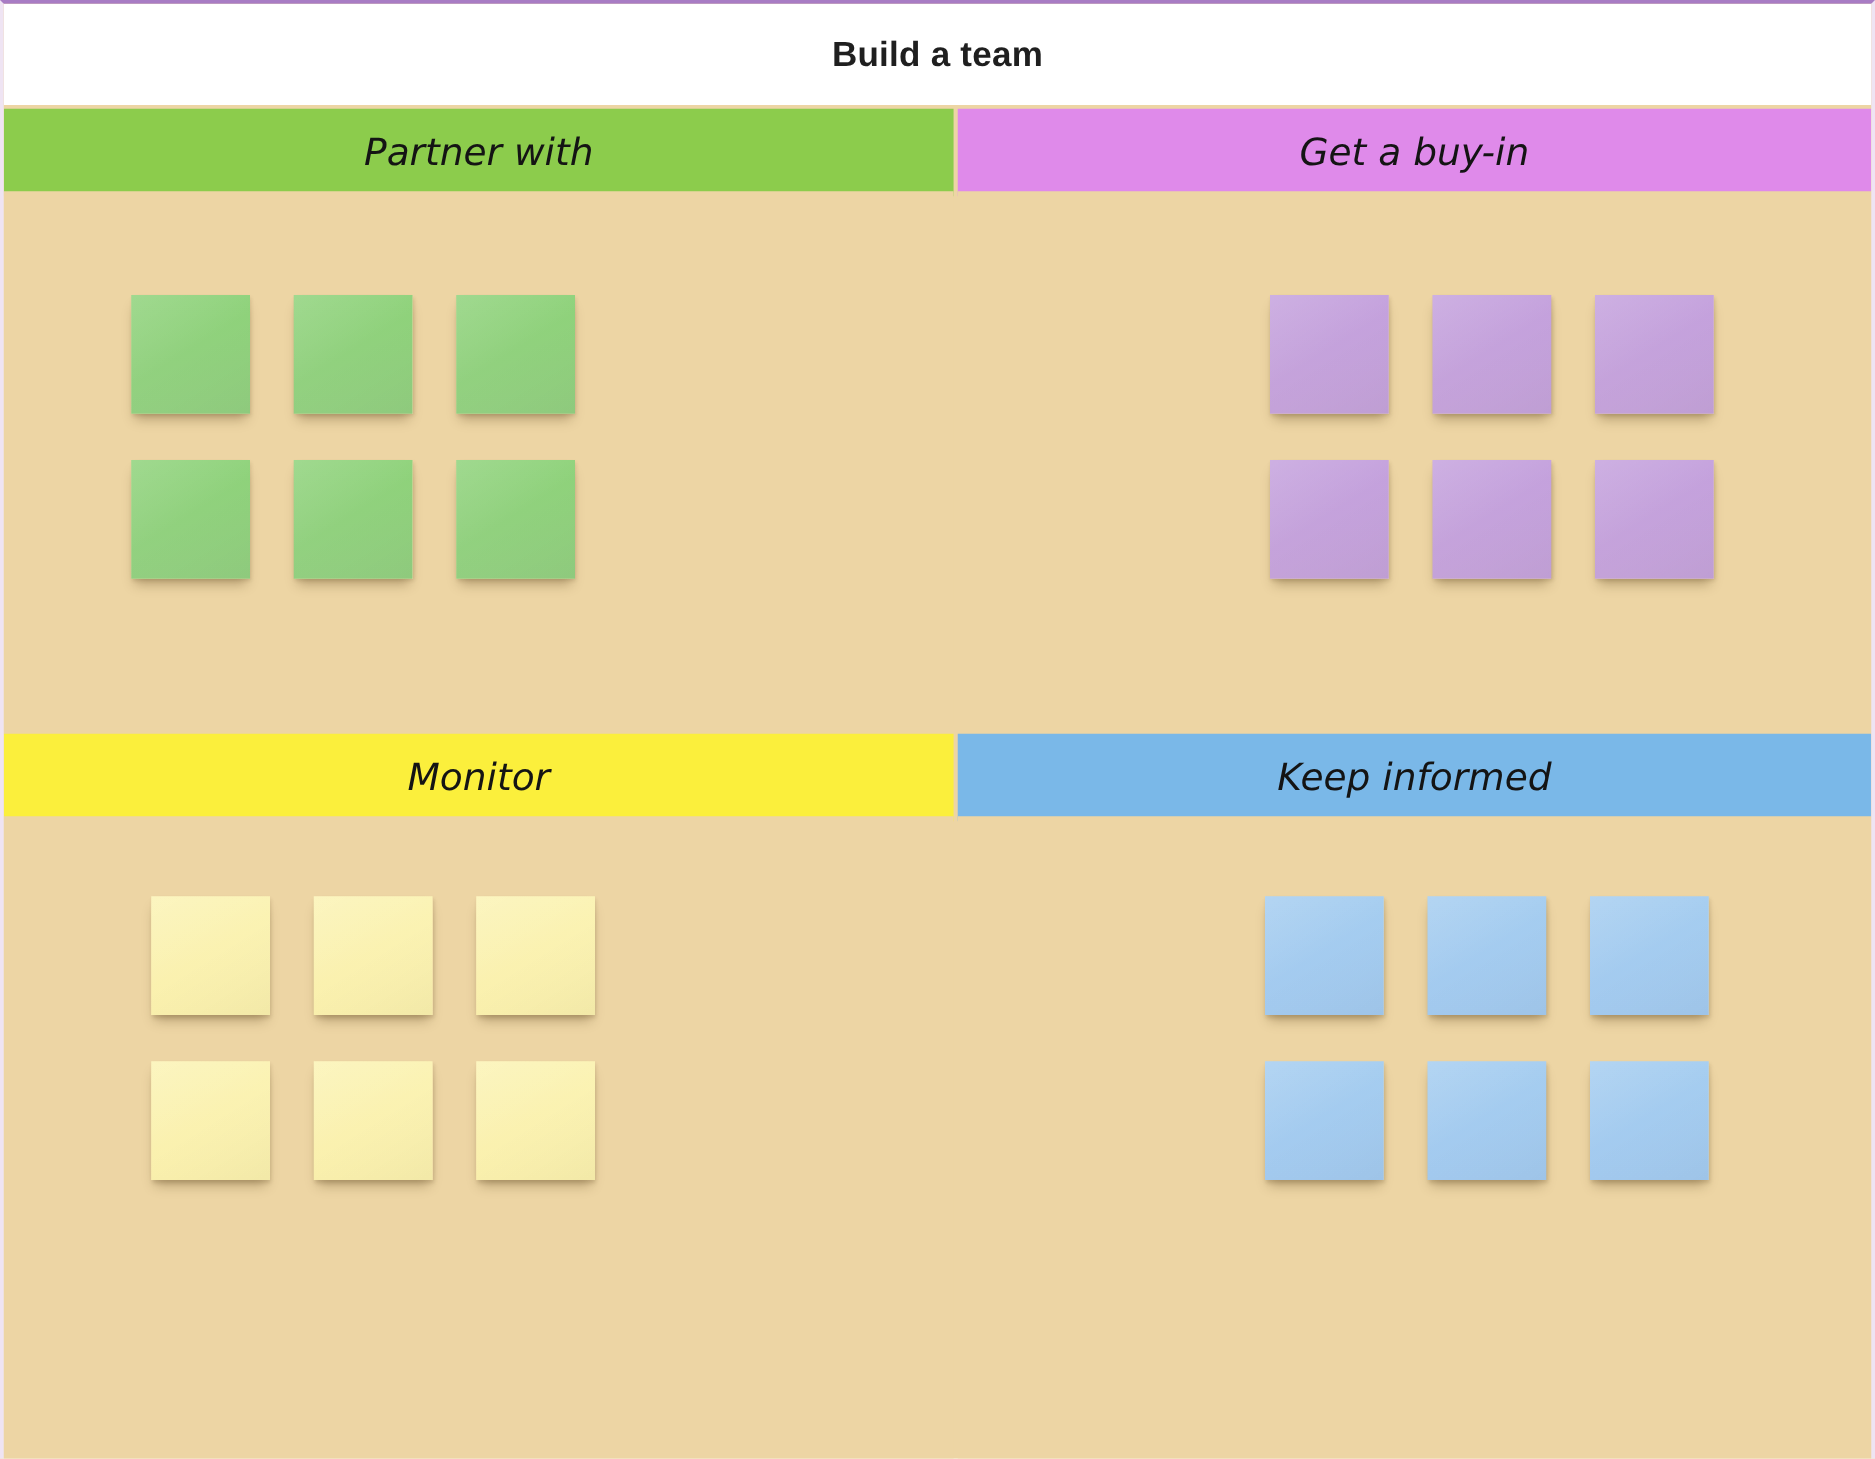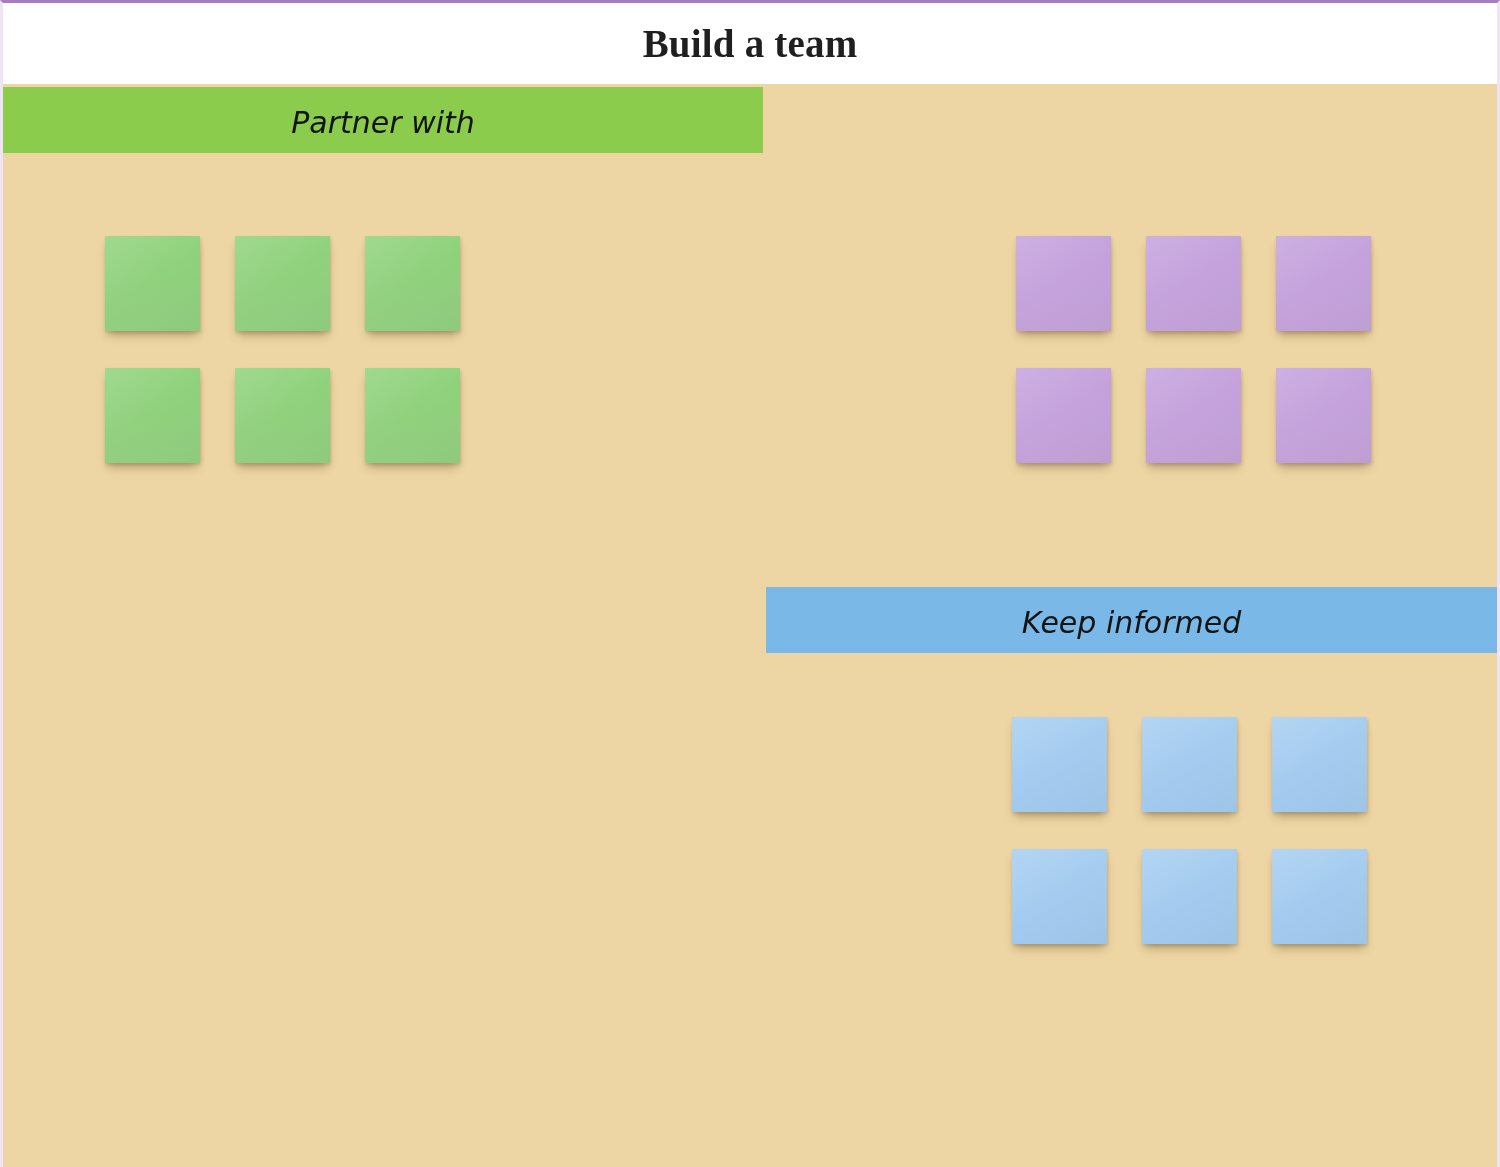--- a/index.html
+++ b/index.html
@@ -31,25 +31,25 @@
     left: 0;
     top: 0;
     width: 1494px;
     height: 81px;
     background: #ffffff;
     display: flex;
     align-items: center;
     justify-content: center;
   }
   .title-text {
-    font-size: 39px;
+    font-size: 28px;
     font-weight: bold;
     color: #1f1f1f;
     letter-spacing: 0.2px;
-    font-family: Liberation Serif, serif;
+    font-family: Liberation Sans, sans-serif;
   }
 
   
   .grid {
     position: absolute;
     left: 0;
     top: 81px;
     width: 1494px;
     height: 1083px;
   }
@@ -145,32 +145,50 @@
             <div class="note" style="background: linear-gradient(rgb(142, 210, 122) 0%, rgb(147, 208, 129) 100%);"></div>
             <div class="note" style="background: linear-gradient(rgb(142, 210, 122) 0%, rgb(147, 208, 129) 100%);"></div>
             <div class="note" style="background: linear-gradient(rgb(142, 210, 122) 0%, rgb(147, 208, 129) 100%);"></div>
             <div class="note" style="background: linear-gradient(rgb(142, 210, 122) 0%, rgb(147, 208, 129) 100%);"></div>
             <div class="note" style="background: linear-gradient(rgb(142, 210, 122) 0%, rgb(147, 208, 129) 100%);"></div>
           </div>
       </div>
     </div>
 
     <div class="quadrant q-tr">
+      <div class="q-header" style="background: rgb(223, 138, 234);">
+        <span class="q-header-text">Get a buy-in</span>
+      </div>
       <div class="q-body" style="background: rgb(237, 213, 164);">
         <div class="notes" id="notes-get-a-buy-in" style="left: 250px; top: 83px; grid-template-columns: repeat(3, 95px); grid-template-rows: repeat(2, 95px);">
             <div class="note" style="background: linear-gradient(rgb(196, 161, 221) 0%, rgb(197, 163, 218) 100%);"></div>
             <div class="note" style="background: linear-gradient(rgb(196, 161, 221) 0%, rgb(197, 163, 218) 100%);"></div>
             <div class="note" style="background: linear-gradient(rgb(196, 161, 221) 0%, rgb(197, 163, 218) 100%);"></div>
             <div class="note" style="background: linear-gradient(rgb(196, 161, 221) 0%, rgb(197, 163, 218) 100%);"></div>
             <div class="note" style="background: linear-gradient(rgb(196, 161, 221) 0%, rgb(197, 163, 218) 100%);"></div>
             <div class="note" style="background: linear-gradient(rgb(196, 161, 221) 0%, rgb(197, 163, 218) 100%);"></div>
           </div>
       </div>
     </div>
 
+    <div class="quadrant q-bl">
+      <div class="q-header" style="background: rgb(251, 239, 60);">
+        <span class="q-header-text">Monitor</span>
+      </div>
+      <div class="q-body" style="background: rgb(237, 213, 164);">
+        <div class="notes" id="notes-monitor" style="left: 118px; top: 64px; grid-template-columns: repeat(3, 95px); grid-template-rows: repeat(2, 95px);">
+            <div class="note" style="background: linear-gradient(rgb(251, 243, 180) 0%, rgb(250, 240, 173) 100%);"></div>
+            <div class="note" style="background: linear-gradient(rgb(251, 243, 180) 0%, rgb(250, 240, 173) 100%);"></div>
+            <div class="note" style="background: linear-gradient(rgb(251, 243, 180) 0%, rgb(250, 240, 173) 100%);"></div>
+            <div class="note" style="background: linear-gradient(rgb(251, 243, 180) 0%, rgb(250, 240, 173) 100%);"></div>
+            <div class="note" style="background: linear-gradient(rgb(251, 243, 180) 0%, rgb(250, 240, 173) 100%);"></div>
+            <div class="note" style="background: linear-gradient(rgb(251, 243, 180) 0%, rgb(250, 240, 173) 100%);"></div>
+          </div>
+      </div>
+    </div>
 
     <div class="quadrant q-br">
       <div class="q-header" style="background: rgb(122, 184, 232);">
         <span class="q-header-text">Keep informed</span>
       </div>
       <div class="q-body" style="background: rgb(237, 213, 164);">
         <div class="notes" id="notes-keep-informed" style="left: 246px; top: 64px; grid-template-columns: repeat(3, 95px); grid-template-rows: repeat(2, 95px);">
             <div class="note" style="background: linear-gradient(rgb(165, 205, 240) 0%, rgb(163, 202, 239) 100%);"></div>
             <div class="note" style="background: linear-gradient(rgb(165, 205, 240) 0%, rgb(163, 202, 239) 100%);"></div>
             <div class="note" style="background: linear-gradient(rgb(165, 205, 240) 0%, rgb(163, 202, 239) 100%);"></div>

